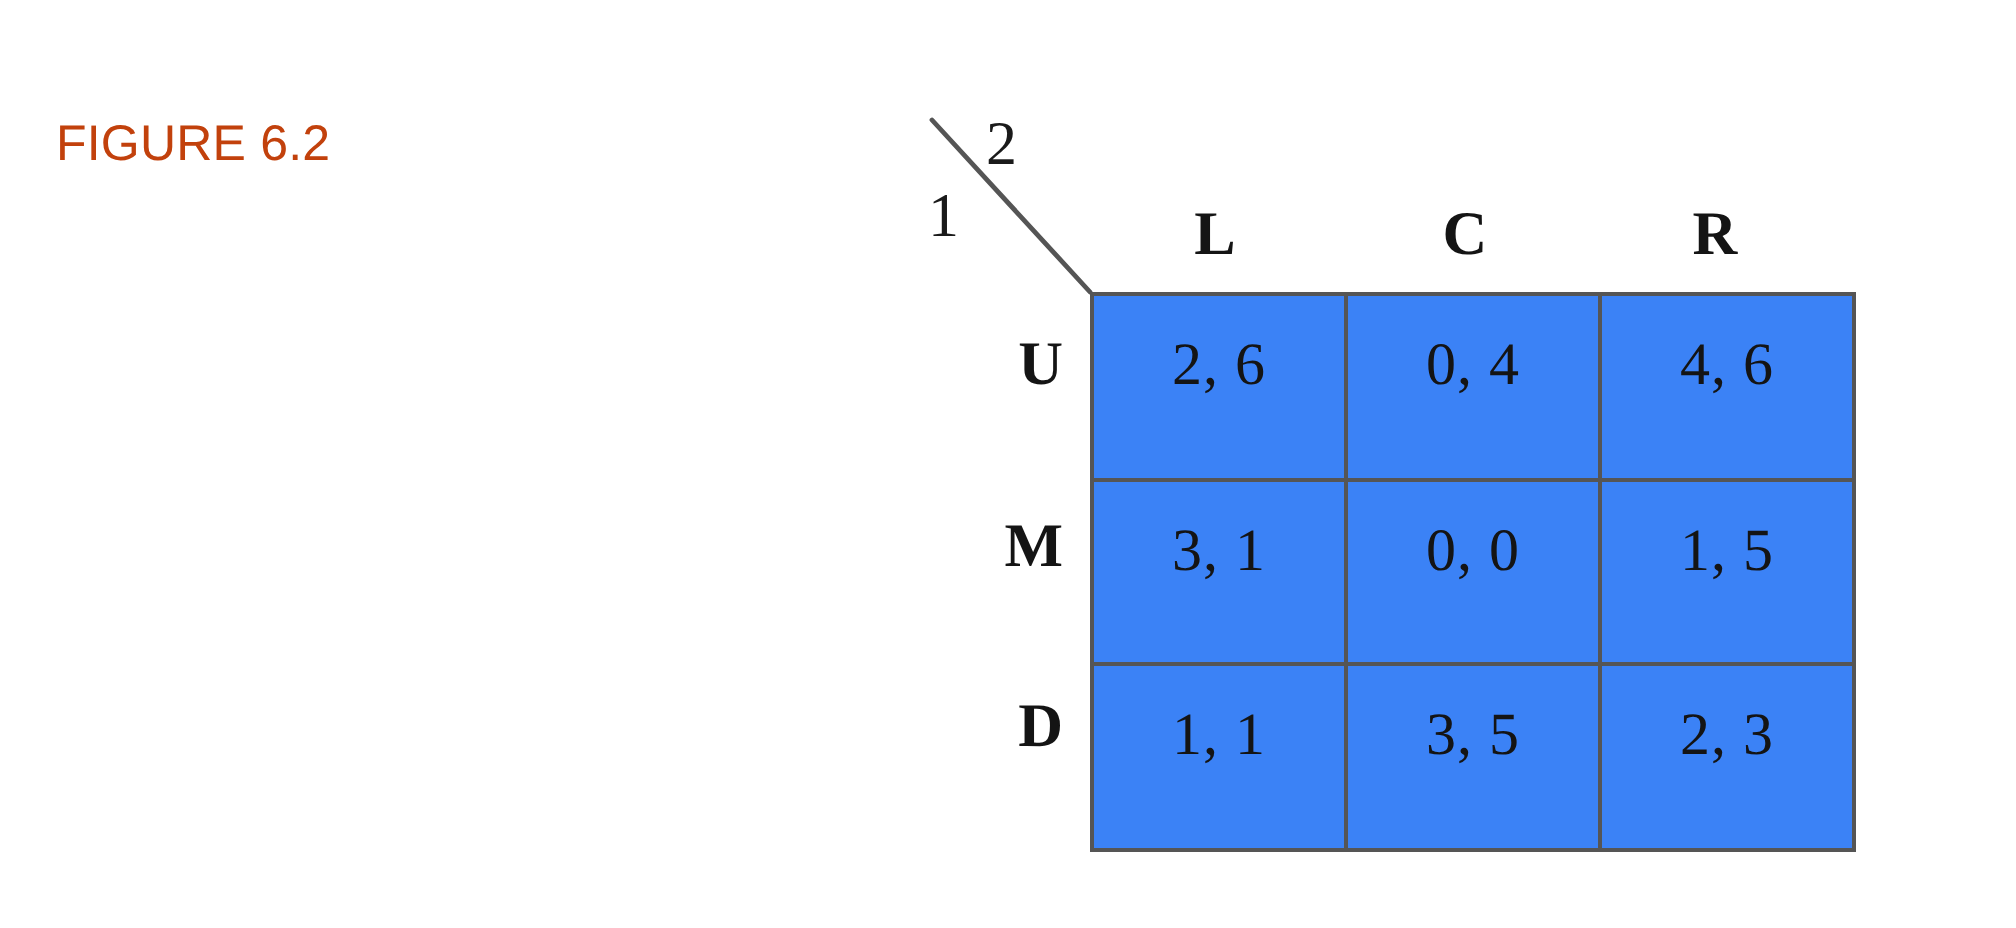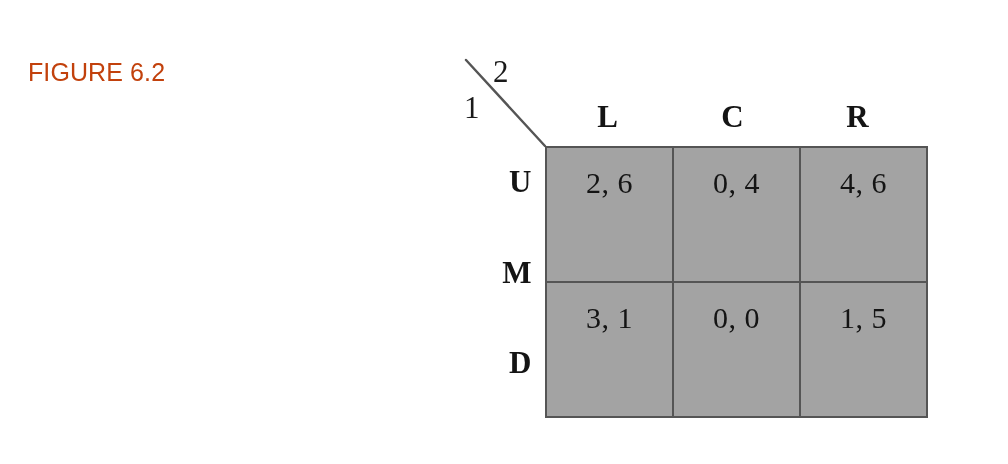--- a/index.html
+++ b/index.html
@@ -64,21 +64,21 @@
     top: 146px;
     width: 375px;
     height: 272px;
     border-collapse: collapse;
     border-spacing: 0;
     table-layout: fixed;
   }
   .matrix td {
     width: 125px;
     height: 90.6px;
-    background: #a3a3a3;
+    background: #3b82f6;
     border: 2px solid #555555;
     padding: 0;
     vertical-align: top;
     text-align: center;
   }
   .cell-text {
     display: block;
     font-family: "Liberation Serif", serif;
     font-size: 30px;
     color: #141414;
@@ -169,14 +169,25 @@
       <td>
           <span class="cell-text">3, 1</span>
         </td>
       <td>
           <span class="cell-text">0, 0</span>
         </td>
       <td>
           <span class="cell-text">1, 5</span>
         </td>
     </tr>
+    <tr>
+      <td>
+          <span class="cell-text">1, 1</span>
+        </td>
+      <td>
+          <span class="cell-text">3, 5</span>
+        </td>
+      <td>
+          <span class="cell-text">2, 3</span>
+        </td>
+    </tr>
   </tbody>
 </table>
 
 </body></html>

